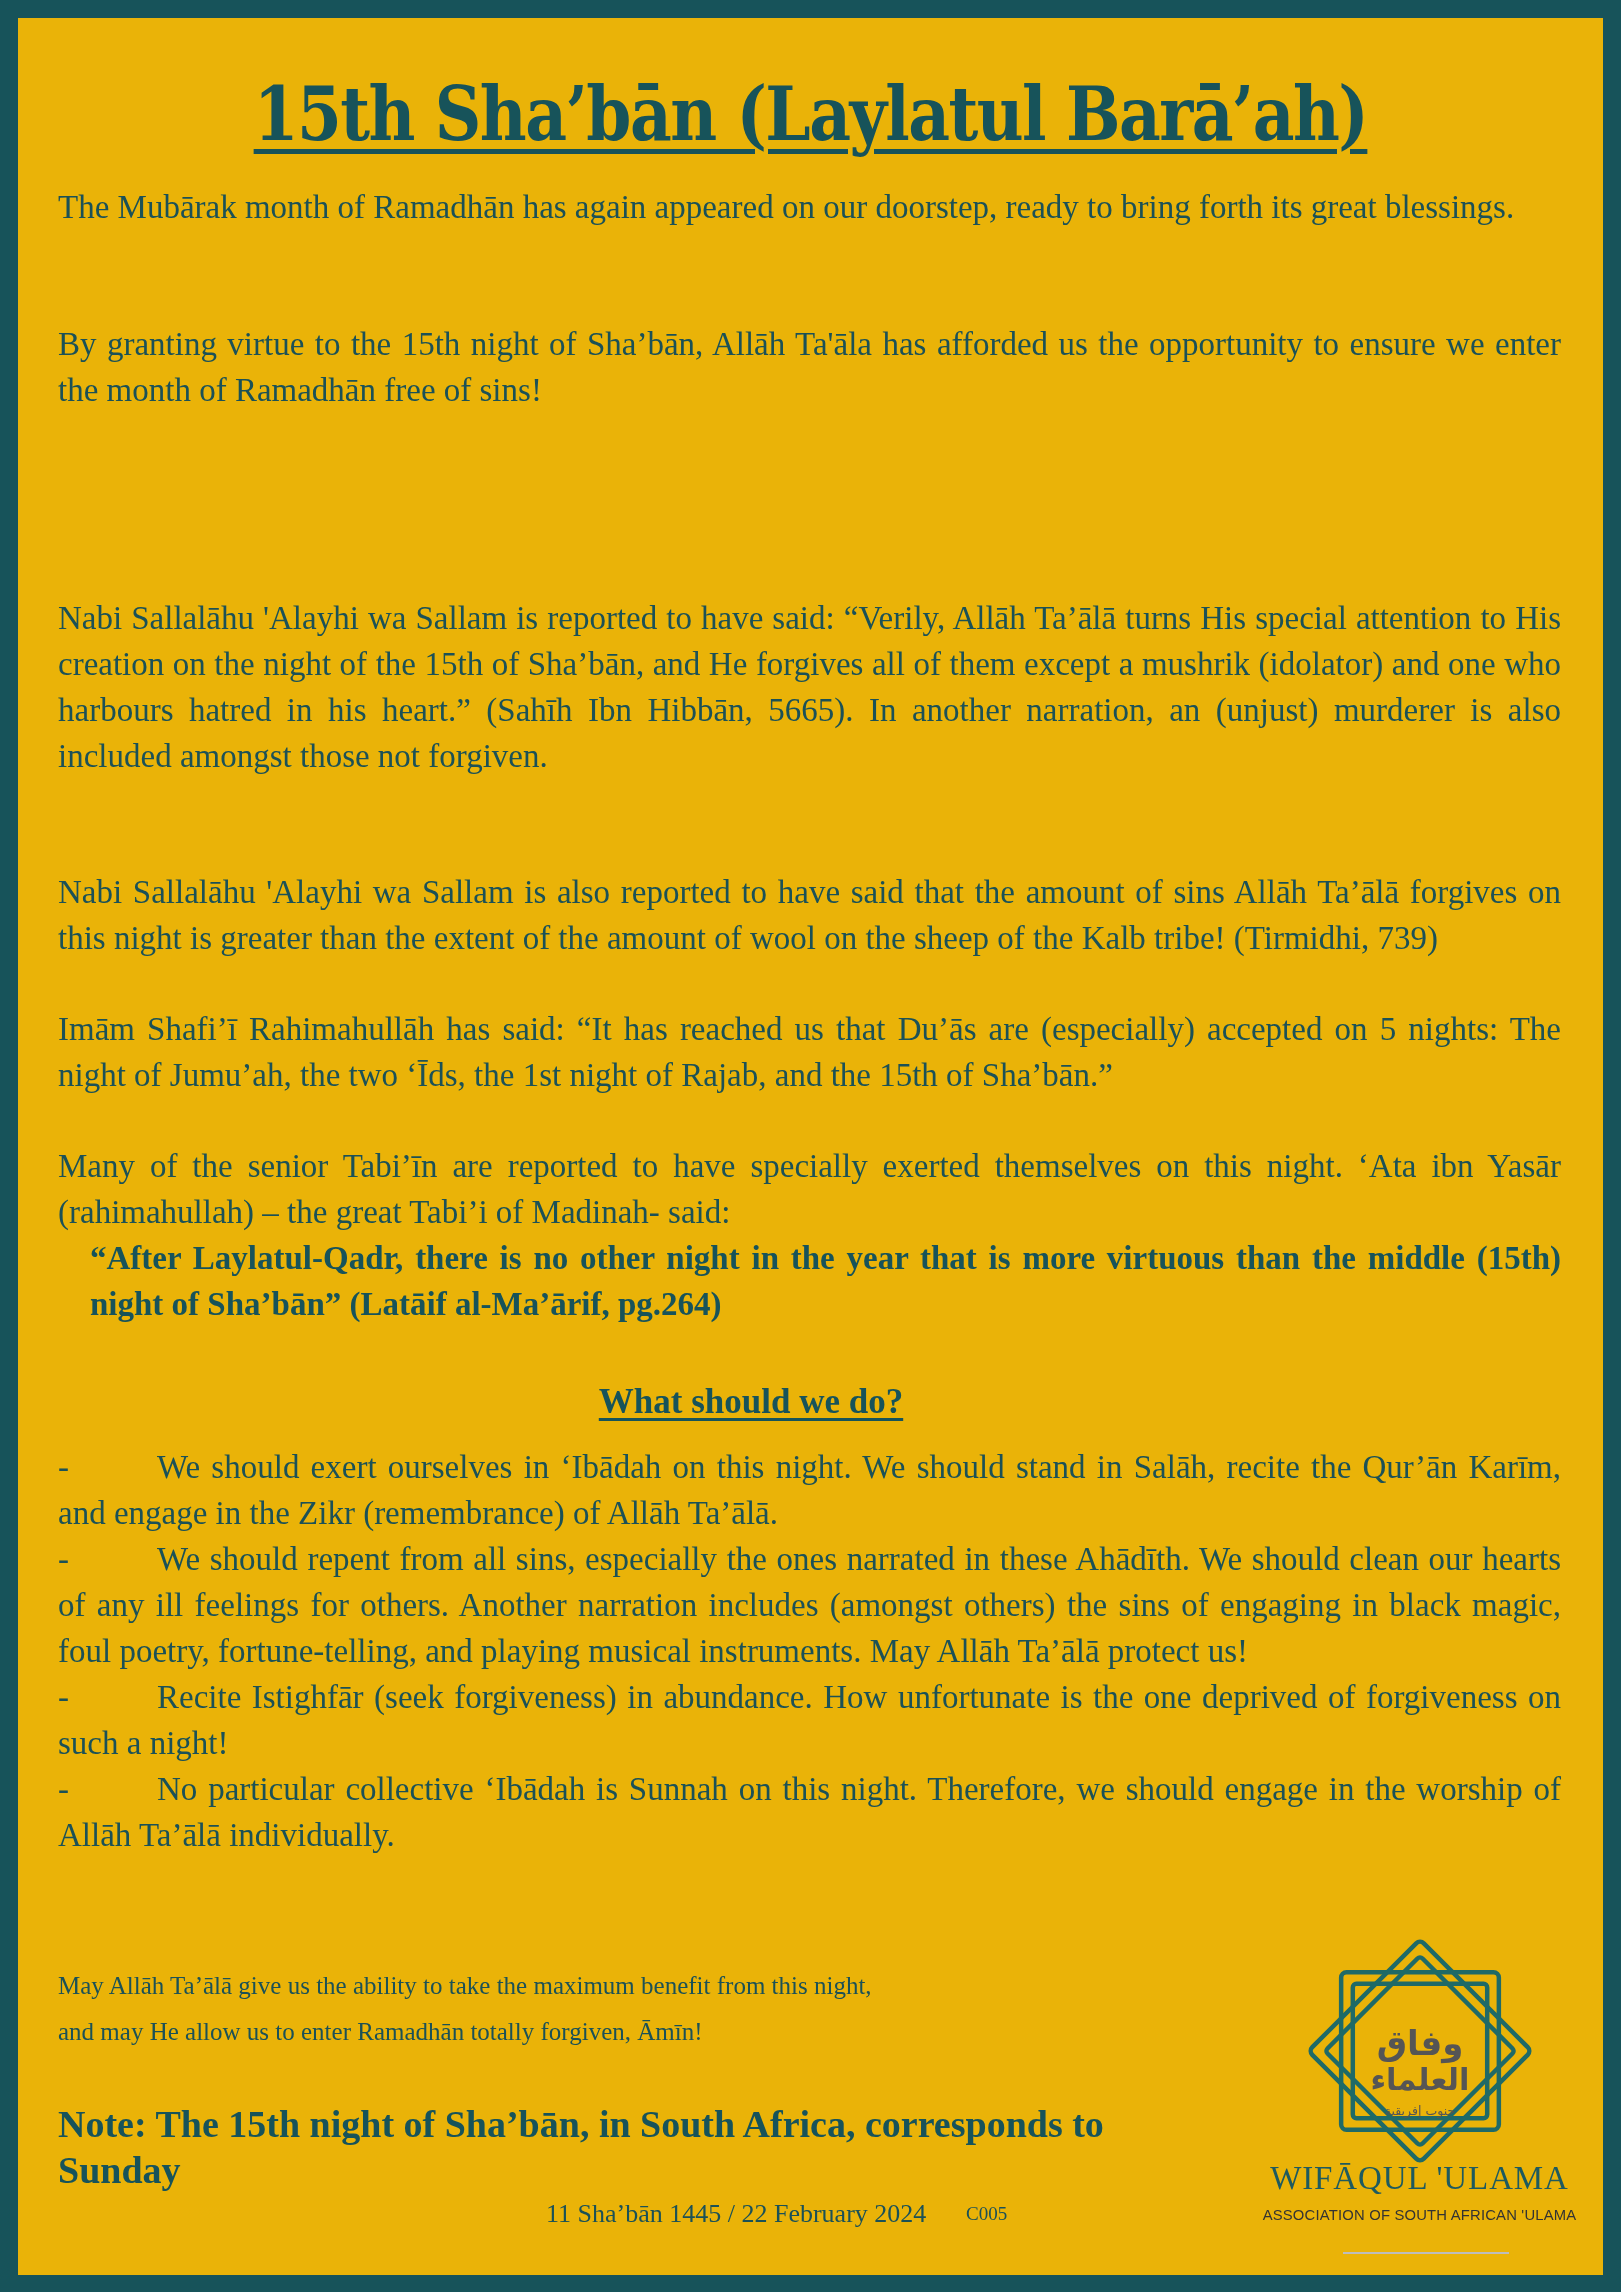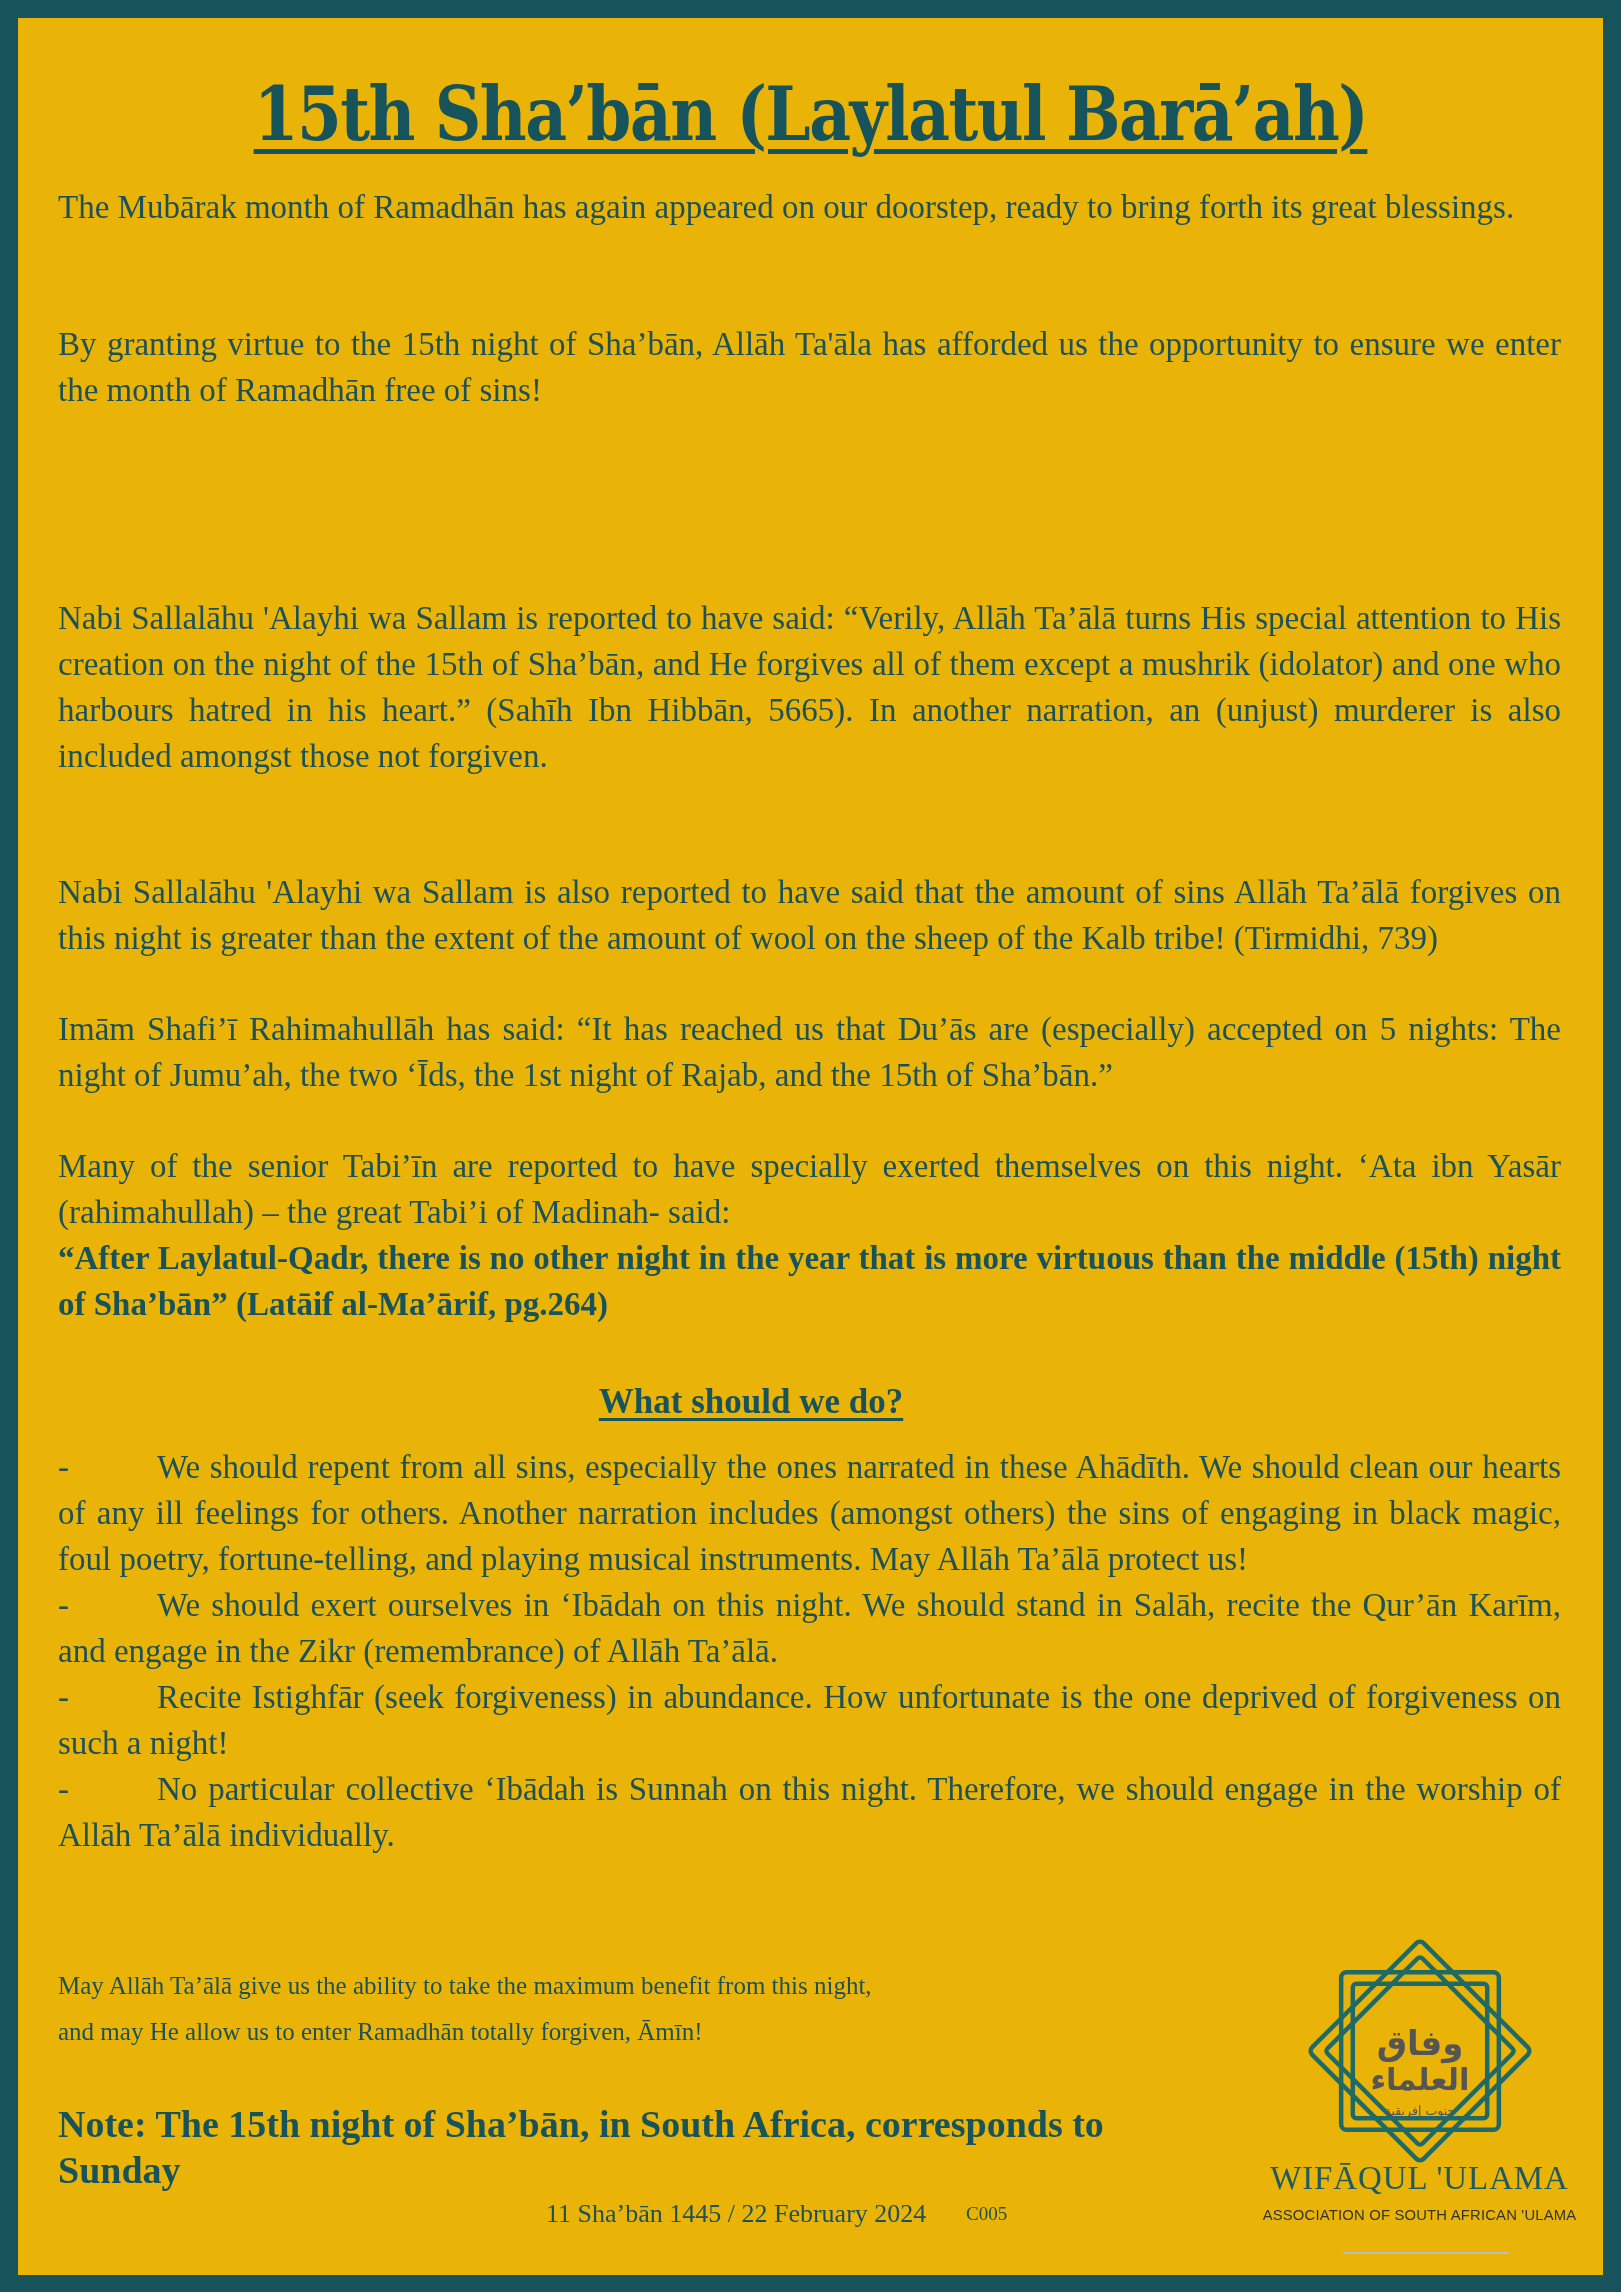--- a/index.html
+++ b/index.html
@@ -78,30 +78,30 @@
   <div class="block" style="top:851px;">
     <p class="last-left">Nabi Sallalāhu 'Alayhi wa Sallam is also reported to have said that the amount of sins Allāh Ta’ālā forgives on this night is greater than the extent of the amount of wool on the sheep of the Kalb tribe! (Tirmidhi, 739)</p>
   </div>
 
   <div class="block" style="top:988px;">
     <p class="last-left">Imām Shafi’ī Rahimahullāh has said: “It has reached us that Du’ās are (especially) accepted on 5 nights: The night of Jumu’ah, the two ‘Īds, the 1st night of Rajab, and the 15th of Sha’bān.”</p>
   </div>
 
   <div class="block" style="top:1125px;">
     <p class="last-left">Many of the senior Tabi’īn are reported to have specially exerted themselves on this night. ‘Ata ibn Yasār (rahimahullah) – the great Tabi’i of Madinah- said:</p>
-    <p class="bold last-left" style="color:#17535a;">“After Laylatul-Qadr, there is no other night in the year that is more virtuous than the middle (15th) night of Sha’bān” (Latāif al-Ma’ārif, pg.264)</p>
+    <p class="bold last-left" style="color:#17535a;margin-left:32px;">“After Laylatul-Qadr, there is no other night in the year that is more virtuous than the middle (15th) night of Sha’bān” (Latāif al-Ma’ārif, pg.264)</p>
   </div>
 
   <div class="heading" style="top:1361px;">
     <span>What should we do? </span>
   </div>
 
   <div class="block" style="top:1426px;">
+    <p class="bullet"><span class="dash">-</span><span>We should exert ourselves in ‘Ibādah on this night. We should stand in Salāh, recite the Qur’ān Karīm, and engage in the Zikr (remembrance) of Allāh Ta’ālā.</span></p>
     <p class="bullet"><span class="dash">-</span><span>We should repent from all sins, especially the ones narrated in these Ahādīth. We should clean our hearts of any ill feelings for others. Another narration includes (amongst others) the sins of engaging in black magic, foul poetry, fortune-telling, and playing musical instruments. May Allāh Ta’ālā protect us!</span></p>
-    <p class="bullet"><span class="dash">-</span><span>We should exert ourselves in ‘Ibādah on this night. We should stand in Salāh, recite the Qur’ān Karīm, and engage in the Zikr (remembrance) of Allāh Ta’ālā.</span></p>
     <p class="bullet"><span class="dash">-</span><span>Recite Istighfār (seek forgiveness) in abundance. How unfortunate is the one deprived of forgiveness on such a night!</span></p>
     <p class="bullet"><span class="dash">-</span><span>No particular collective ‘Ibādah is Sunnah on this night. Therefore, we should engage in the worship of Allāh Ta’ālā individually.</span></p>
   </div>
 
   <div class="closing" style="top:1945px;">
     <div>May Allāh Ta’ālā give us the ability to take the maximum benefit from this night,</div>
     <div>and may He allow us to enter Ramadhān totally forgiven, Āmīn!</div>
   </div>
 
   <div class="note" style="top:2083px;">

